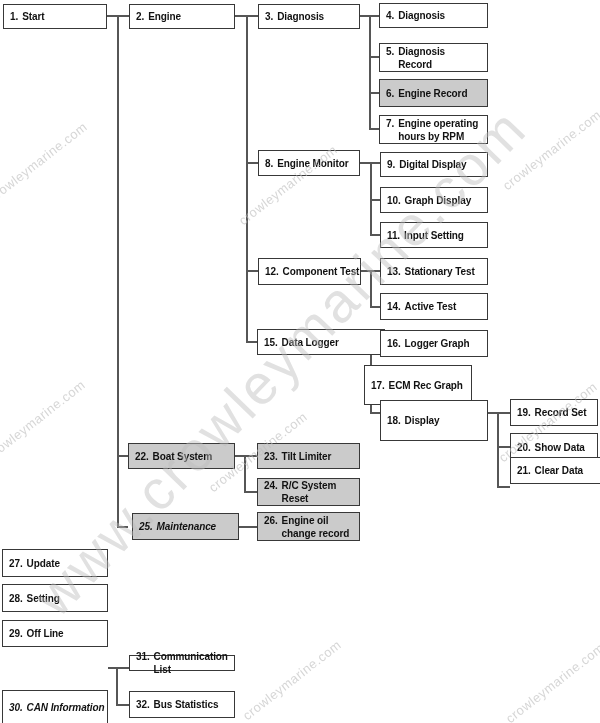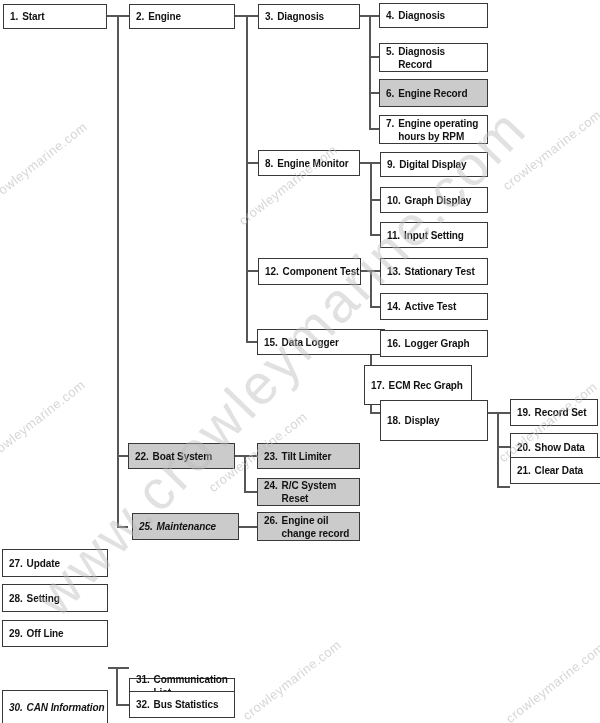--- a/index.html
+++ b/index.html
@@ -307,21 +307,21 @@
       </div>
     </div>
     <div class="node" style="left: 2px; top: 690px; width: 106px; height: 35px; font-style: italic;">
       <div class="inner">
         <span class="num">30.</span>
         <div class="txt">
           <div class="line">CAN Information</div>
         </div>
       </div>
     </div>
-    <div class="node" style="left: 129px; top: 655px; width: 106px; height: 16px; margin-top: 23px;">
+    <div class="node" style="left: 129px; top: 655px; width: 106px; height: 16px;">
       <div class="inner">
         <span class="num">31.</span>
         <div class="txt">
           <div class="line">Communication</div>
           <div class="line">List</div>
         </div>
       </div>
     </div>
     <div class="node" style="left: 129px; top: 691px; width: 106px; height: 27px;">
       <div class="inner">

